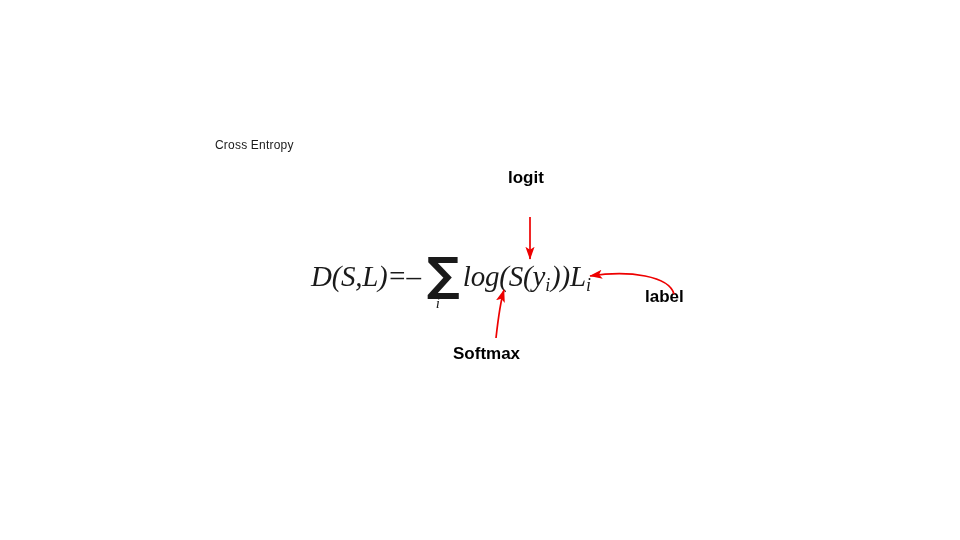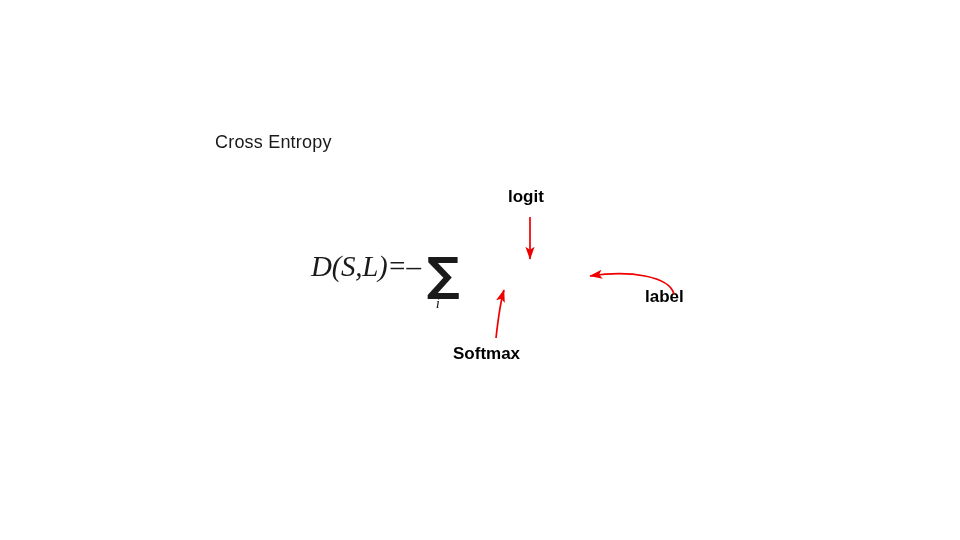--- a/index.html
+++ b/index.html
@@ -17,41 +17,41 @@
     position: relative;
     width: 960px;
     height: 540px;
     background: #ffffff;
   }
 
   
   #slide-title {
     position: absolute;
     left: 215px;
-    top: 132px;
+    top: 138px;
     font-family: "Liberation Sans", sans-serif;
-    font-size: 18px;
+    font-size: 12px;
     font-weight: 400;
     color: #1a1a1a;
     letter-spacing: 0.2px;
     white-space: nowrap;
   }
 
   
   #formula {
     position: absolute;
     left: 311px;
     top: 252px;
     font-family: "Liberation Serif", serif;
     font-style: italic;
     font-size: 29px;
     color: #1a1a1a;
     white-space: nowrap;
     display: flex;
-    align-items: flex-start;
+    align-items: flex-end;
     line-height: 1;
   }
   #formula .lhs {
     display: inline-block;
     letter-spacing: -0.3px;
   }
   #formula .sum-wrap {
     position: relative;
     display: inline-block;
     margin: 0 3px 0 6px;
@@ -90,21 +90,21 @@
 
   
   .annot {
     position: absolute;
     font-family: "Liberation Sans", sans-serif;
     font-weight: 700;
     font-size: 17px;
     color: #000000;
     white-space: nowrap;
   }
-  #annot-logit  { left: 508px; top: 187px; }
+  #annot-logit  { left: 508px; top: 168px; }
   #annot-label  { left: 645px; top: 287px; }
   #annot-softmax{ left: 453px; top: 344px; }
 
   
   #arrows {
     position: absolute;
     left: 0;
     top: 0;
     width: 960px;
     height: 540px;
@@ -117,20 +117,23 @@
 <div id="slide">
 
   <div id="slide-title">Cross Entropy</div>
 
   <div id="formula">
     <span class="lhs">D(S,L)=–</span>
     <span class="sum-wrap">
       <span class="sum-glyph">∑</span>
       <span class="sum-index">i</span>
     </span>
+    <span class="rhs">
+      <span>log(S(y</span><sub>i</sub><span>))L</span><sub>i</sub>
+    </span>
   </div>
 
   <div class="annot" id="annot-logit">logit</div>
 
   <div class="annot" id="annot-label">label</div>
 
   <div class="annot" id="annot-softmax">Softmax</div>
 
   <svg id="arrows" viewBox="0 0 960 540">
     <defs>

